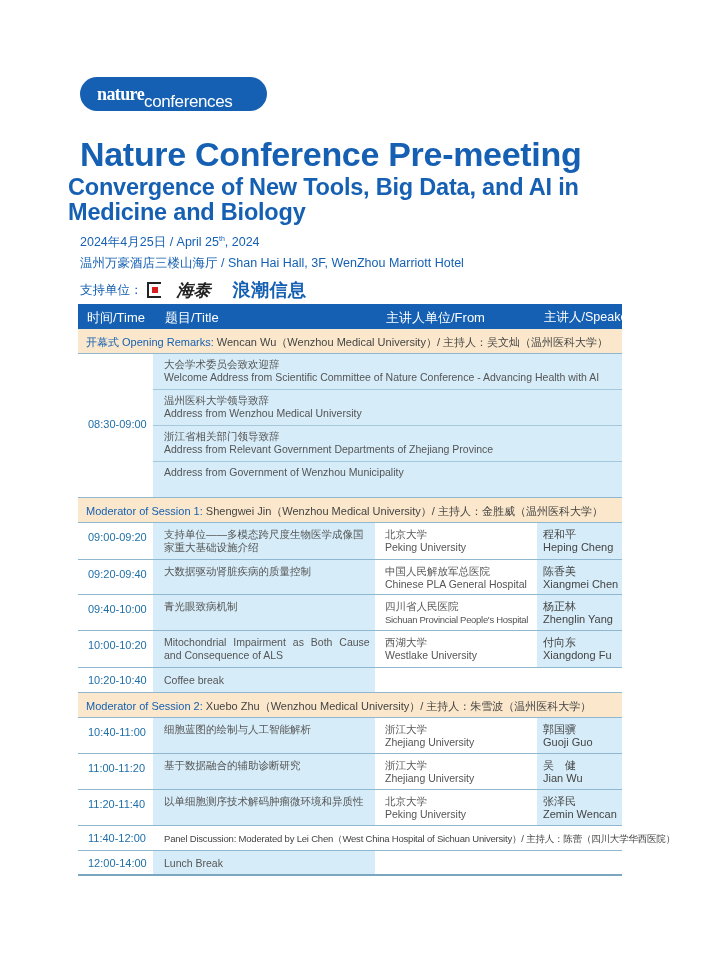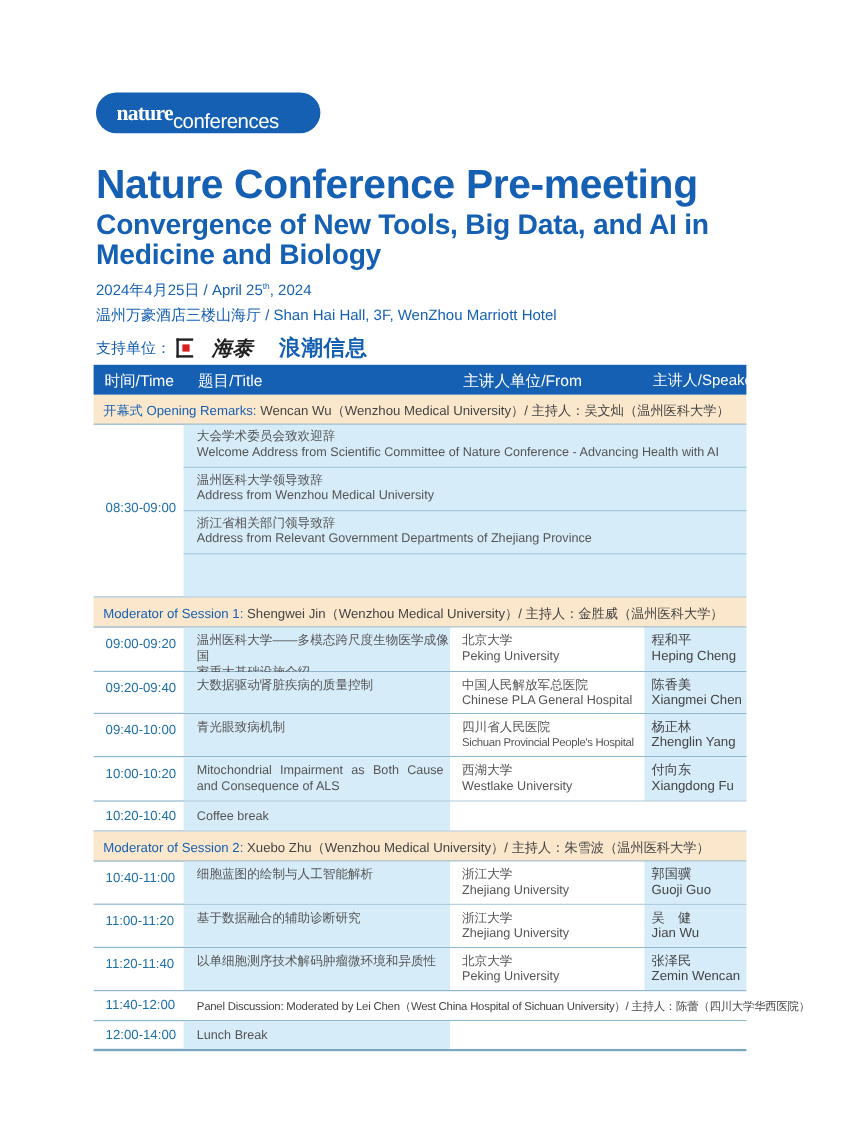--- a/index.html
+++ b/index.html
@@ -13,21 +13,21 @@
     font-size: 17px; letter-spacing: -0.3px;
   }
   .brand-pill .b1 { font-weight: bold; font-family: "Liberation Serif", "DejaVu Serif", serif; font-size: 18px; letter-spacing: -0.6px; }
   .brand-pill .b2 { font-weight: normal; font-size: 17px; letter-spacing: -0.4px; margin-top: 16px; }
 
   .title-main {
     position: absolute; left: 80px; top: 135px;
     color: #1560b3; font-weight: bold; font-size: 34px; letter-spacing: -0.3px; white-space: nowrap;
   }
   .title-sub {
-    position: absolute; left: 80px; top: 175px; width: 560px;
+    position: absolute; left: 68px; top: 175px; width: 560px;
     color: #1560b3; font-weight: bold; font-size: 23.5px; line-height: 25px; letter-spacing: -0.2px;
   }
   .info { position: absolute; left: 80px; color: #1560b3; font-size: 12.5px; white-space: nowrap; }
   .info sup { font-size: 7px; }
   .date-line { top: 234px; }
   .venue-line { top: 255px; }
 
   .sponsor-row { position: absolute; left: 80px; top: 278px; display: flex; align-items: center; height: 24px; }
   .sponsor-label { color: #1560b3; font-size: 12.5px; }
   .haitai-logo {
@@ -122,36 +122,37 @@
           </div>
         </div>
       <div class="opening-item">
           <div class="cell-text">
             <div>浙江省相关部门领导致辞</div>
             <div class="en">Address from Relevant Government Departments of Zhejiang Province</div>
           </div>
         </div>
       <div class="opening-item">
           <div class="cell-text">
+            <div class="en">Address from Government of Wenzhou Municipality</div>
           </div>
         </div>
     </div>
   </div>
 
   <div class="row mod">
     <div class="mod-text"><span class="mod-label">Moderator of Session 1:</span><span> Shengwei Jin（Wenzhou Medical University）/ 主持人：金胜威（温州医科大学）</span></div>
   </div>
 
   <div class="row" style="height:37px">
     <div class="cell c-time">
         <span class="time-text">09:00-09:20</span>
       </div>
     <div class="cell c-title">
         <div class="cell-text">
-          <div>温州医科大学——多模态跨尺度生物医学成像国</div>
+          <div>支持单位——多模态跨尺度生物医学成像国</div>
           <div>家重大基础设施介绍</div>
         </div>
       </div>
     <div class="cell c-from">
         <div class="cell-text">
           <div>北京大学</div>
           <div class="en">Peking University</div>
         </div>
       </div>
     <div class="cell c-speaker">

